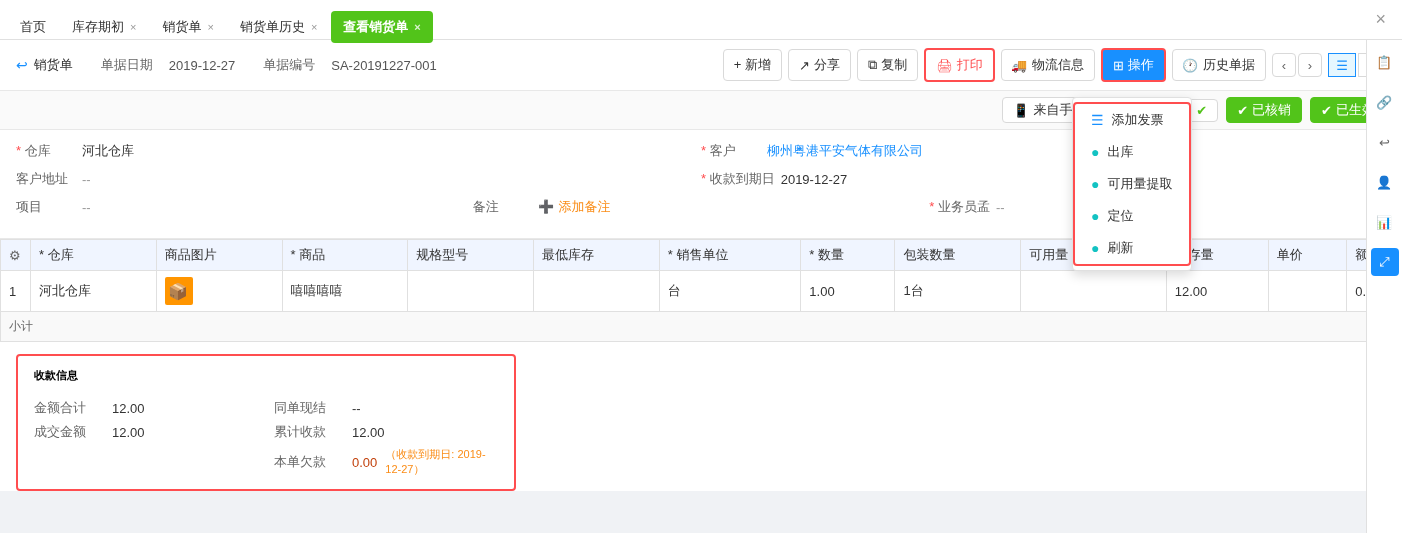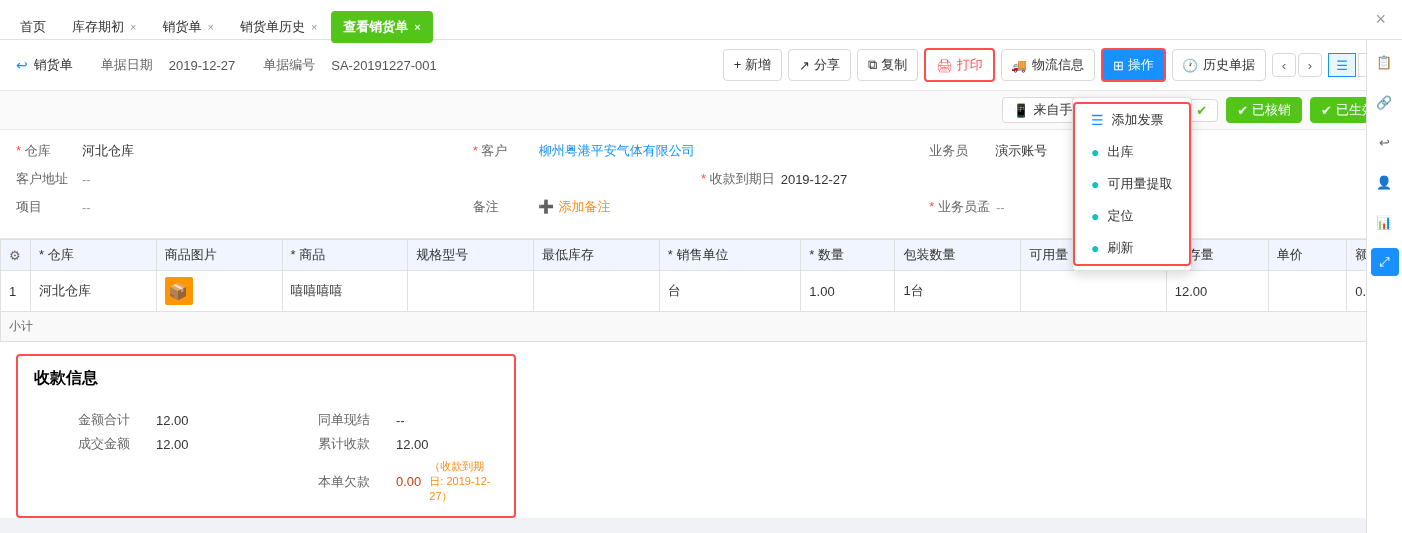--- a/index.html
+++ b/index.html
@@ -82,24 +82,24 @@
     .data-table .subtotal-row td { background: #f9f9f9; font-size: 12px; color: #666; }
     .settings-col { width: 30px; text-align: center; }
     .settings-icon { color: #666; cursor: pointer; }
     .product-img { width: 28px; height: 28px; background: #ff9500; display: flex; align-items: center; justify-content: center; border-radius: 2px; }
 
     
     .payment-section {
       border: 2px solid #ff4d4f; border-radius: 4px; margin: 12px 16px;
       padding: 12px 16px; background: #fff; max-width: 500px;
     }
-    .payment-title { font-weight: bold; font-size: 16px; margin-bottom: 22px; }
+    .payment-title { font-weight: bold; font-size: 11px; margin-bottom: 16px; }
     .payment-grid { display: grid; grid-template-columns: 1fr 1fr; gap: 6px 16px; }
     .payment-item { display: flex; align-items: center; gap: 8px; }
-    .payment-label { color: #666; min-width: 70px; margin-left: 44px; }
+    .payment-label { color: #666; min-width: 70px; }
     .payment-value { color: #333; }
     .payment-value.red { color: #c2410c; }
 
     
     .right-sidebar {
       position: fixed; right: 0; top: 40px; width: 36px; background: #fff;
       border-left: 1px solid #e0e0e0; display: flex; flex-direction: column;
       align-items: center; padding: 8px 0; gap: 12px; height: calc(533px - 40px);
     }
     .sidebar-icon { width: 28px; height: 28px; display: flex; align-items: center; justify-content: center; cursor: pointer; color: #666; border-radius: 4px; }
@@ -228,24 +228,20 @@
 
   <div class="form-section">
     <div class="form-row">
       <div class="form-group">
         <span class="form-label required">仓库</span>
         <span class="form-value">河北仓库</span>
       </div>
       <div class="form-group">
         <span class="form-label required">客户</span>
         <span class="form-value link">柳州粤港平安气体有限公司</span>
-      </div>
-      <div class="form-group">
-        <span class="form-label">业务员</span>
-        <span class="form-value">演示账号</span>
       </div>
     </div>
     <div class="form-row">
       <div class="form-group">
         <span class="form-label">客户地址</span>
         <span class="form-value dash-value">--</span>
       </div>
       <div class="form-group">
         <span class="form-label required">收款到期日</span>
         <span class="form-value">2019-12-27</span>

